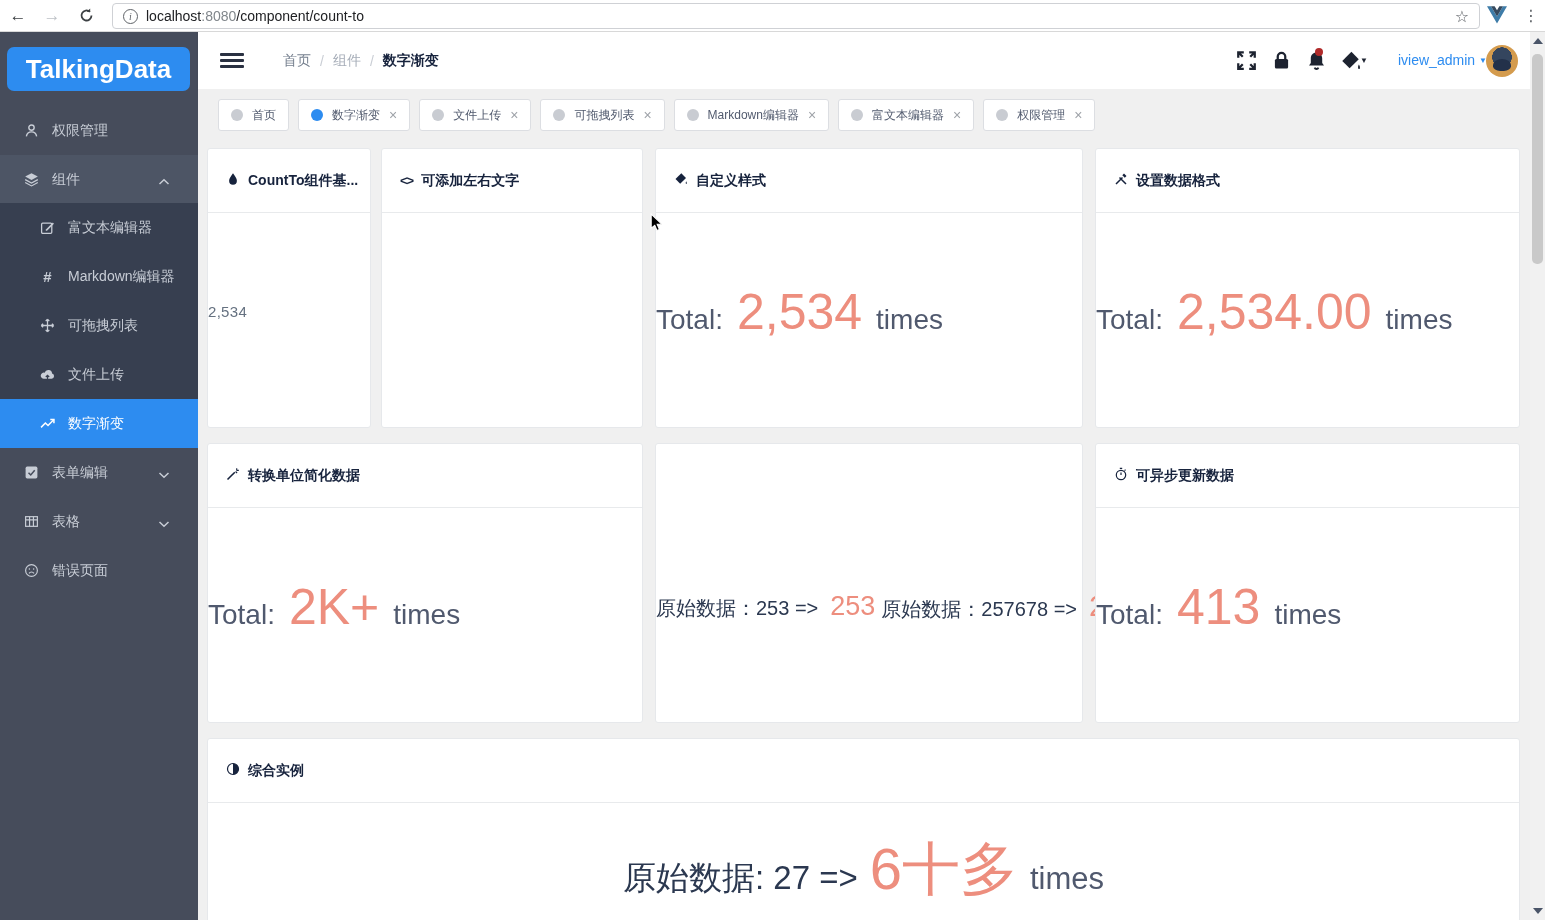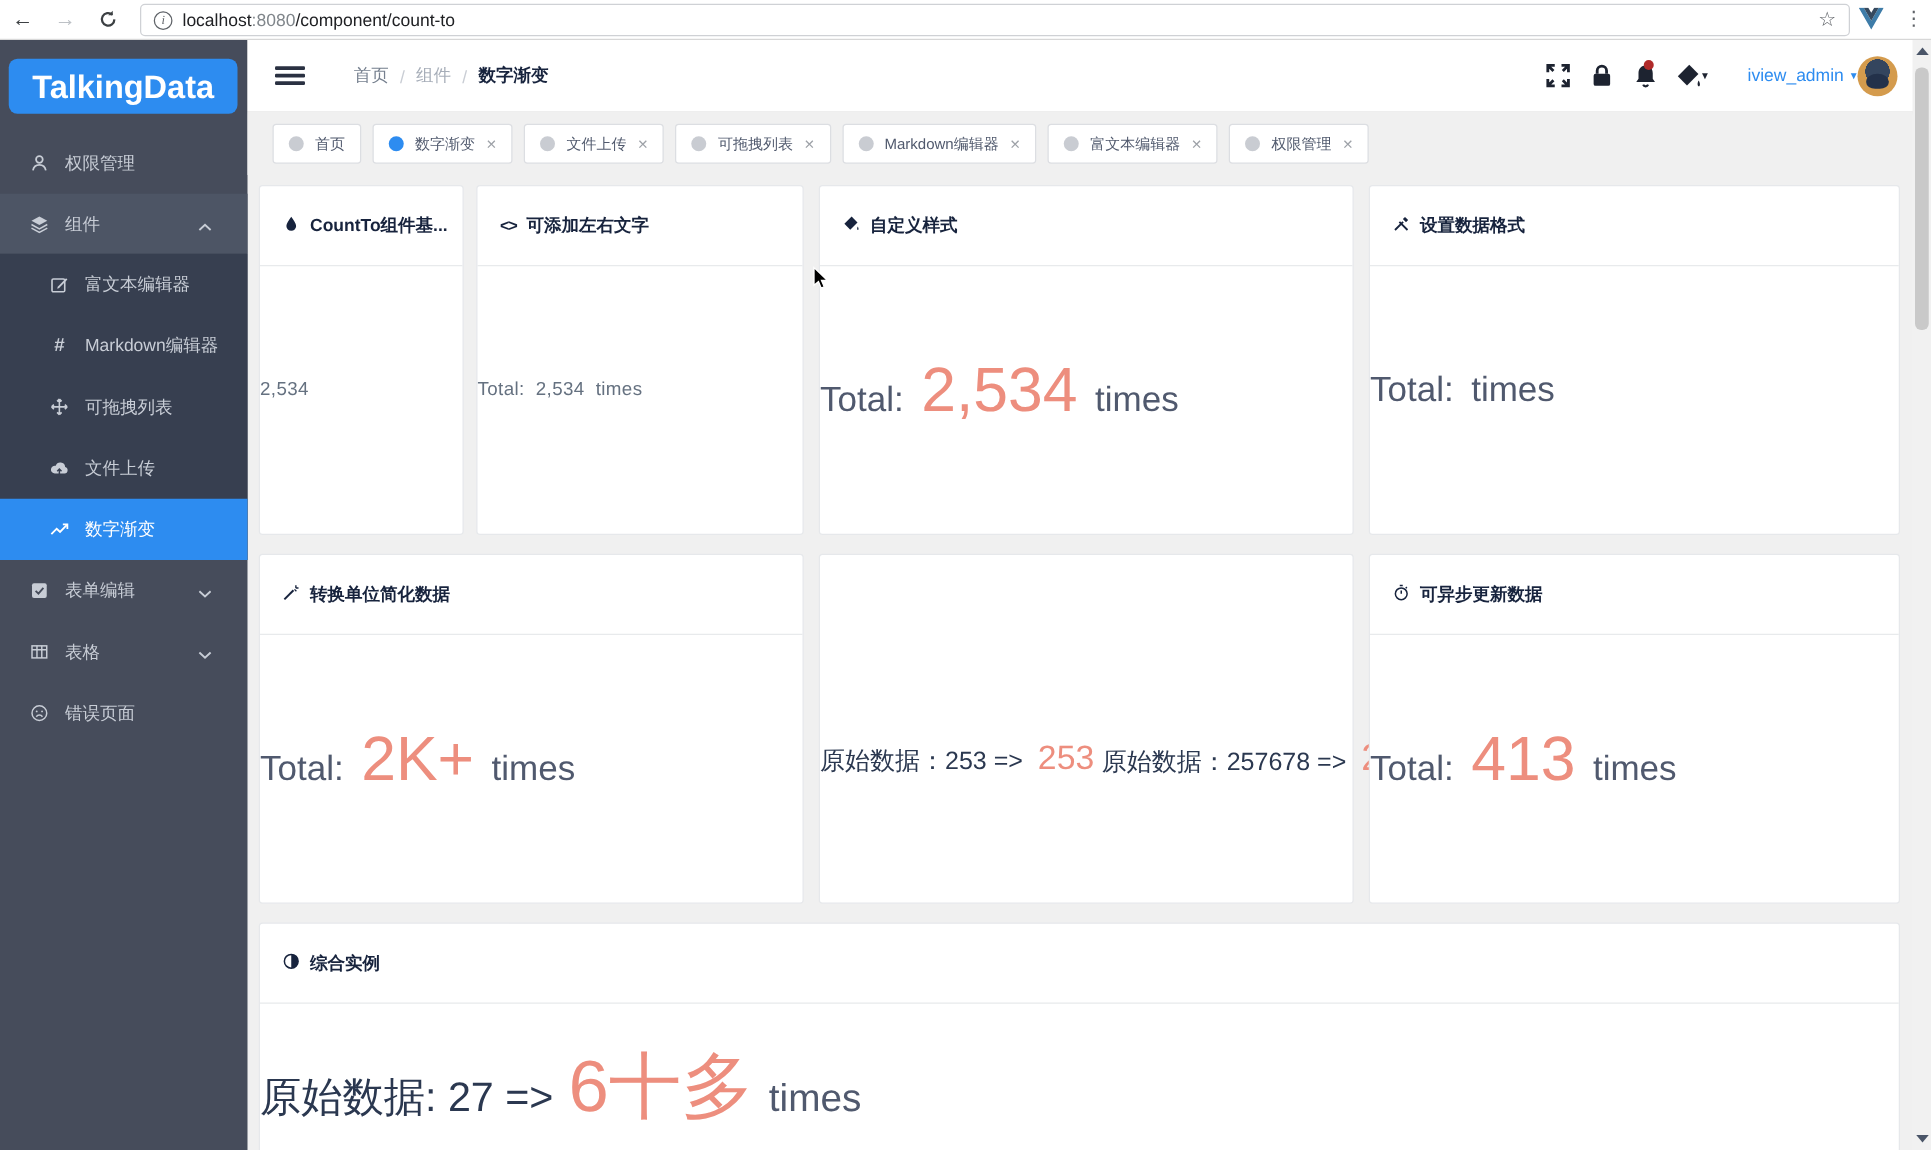--- a/index.html
+++ b/index.html
@@ -66,21 +66,21 @@
   .plain{font-size:15px;color:#657180;letter-spacing:.3px}
   .count-line{display:flex;align-items:baseline;justify-content:center;gap:14px;white-space:nowrap}
   .count-line .pre,.count-line .suf{font-size:28px;color:#50596e}
   .count-line .num{font-size:50px;color:#ed8e7e}
   .unit-col{display:flex;gap:6px;align-items:center}
   .u-row{font-size:20px;color:#2b3850;text-align:center;white-space:nowrap}
   .u-row .val{color:#ed8e7e;margin-left:12px}
   .u-row:nth-child(1) .val{font-size:27px}
   .u-row:nth-child(2) .val{font-size:30px}
   .u-row:nth-child(3) .val{font-size:33px}
-  .combo-line{position:absolute;left:0;right:0;top:92px;text-align:left;white-space:nowrap}
+  .combo-line{position:absolute;left:0;right:0;top:92px;text-align:center;white-space:nowrap}
   .combo-line .lab{font-size:33px;color:#2b3850}
   .combo-line .val{font-size:58px;color:#ed8e7e;margin:0 12px}
   .combo-line .suf{font-size:31px;color:#50596e}
   .code-ic{font-size:13px;font-weight:bold;letter-spacing:-1px}
 
   
   .sb{position:absolute;right:0;top:32px;width:15px;height:888px;background:#f1f1f1}
   .sb-up{position:absolute;left:3px;top:6px;width:0;height:0;border-left:5px solid transparent;border-right:5px solid transparent;border-bottom:6px solid #4a5568;cursor:pointer}
   .sb-down{position:absolute;left:3px;bottom:6px;width:0;height:0;border-left:5px solid transparent;border-right:5px solid transparent;border-top:6px solid #4a5568;cursor:pointer}
   .sb-thumb{position:absolute;left:2px;top:22px;width:11px;height:210px;background:#c9c9c9;border-radius:5px;cursor:pointer}
@@ -324,23 +324,20 @@
     <div class="card-b">
         <span class="plain">2,534</span>
       </div>
   </div>
 
   <div class="card" style="left:381px;top:148px;width:262px;height:280px">
     <div class="card-h">
       <span class="code-ic">&lt;&gt;</span>
       <span>可添加左右文字</span>
     </div>
-    <div class="card-b">
-      <span class="plain"><span>Total:</span>&nbsp;&nbsp;<span>2,534</span>&nbsp;&nbsp;<span>times</span></span>
-    </div>
   </div>
 
   <div class="card" style="left:655px;top:148px;width:428px;height:280px">
     <div class="card-h">
       <span><svg width="14" height="14" viewBox="0 0 14 14">
             <path d="M7.3 1.2 12 5.9 6.2 11.7 1.5 7z" fill="#17233d"></path>
             <path d="M12.2 9.2c.8 1.2.8 2.8.1 2.8s-.8-1.6-.1-2.8z" fill="#17233d"></path>
           </svg></span>
       <span>自定义样式</span>
     </div>
@@ -357,20 +354,21 @@
     <div class="card-h">
       <span><svg width="14" height="14" viewBox="0 0 14 14" stroke="#17233d" fill="none" stroke-width="1.5">
             <path d="M2 12 8.5 5.5M5.5 5.5 12 12"></path>
             <path d="M4.5 1.5 8 5M10 1.5 12.5 4 10.8 5.7 8.3 3.2z" fill="#17233d" stroke="none"></path>
           </svg></span>
       <span>设置数据格式</span>
     </div>
     <div class="card-b">
       <div class="count-line">
         <span class="pre">Total:</span>
+          <span class="num">2,534.00</span>
           <span class="suf">times</span>
       </div>
     </div>
   </div>
 
   <div class="card" style="left:207px;top:443px;width:436px;height:280px">
     <div class="card-h">
       <span><svg width="14" height="14" viewBox="0 0 14 14" stroke="#17233d" fill="none" stroke-width="1.6">
             <path d="M1.5 12.5 8.8 5.2"></path>
             <path d="M10.7 1.2v2.2M9.6 4.5l1.5 1.5M12.8 3.4h-2.2" stroke-width="1.1"></path>

